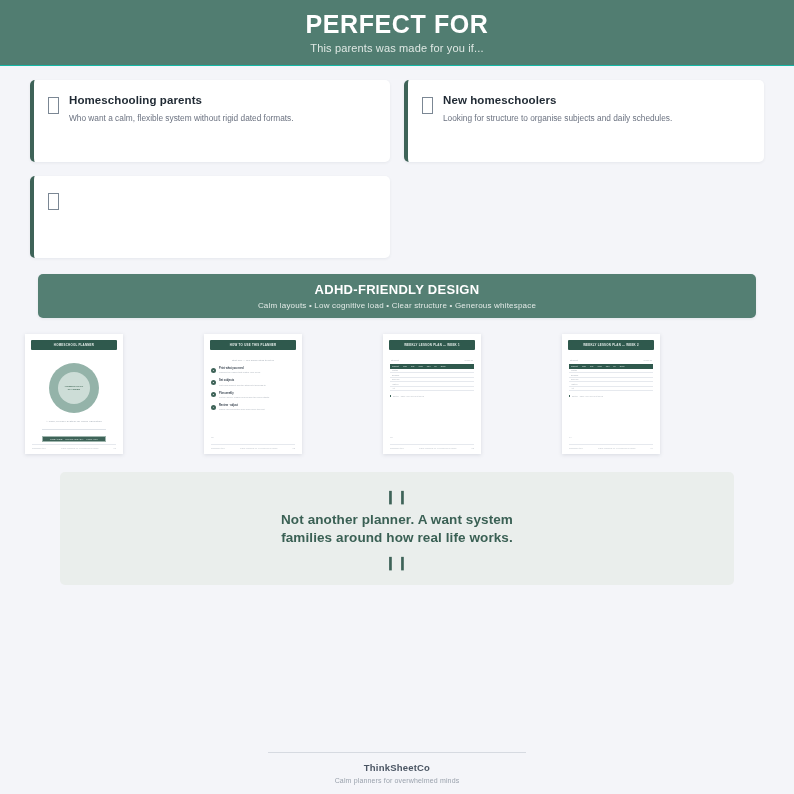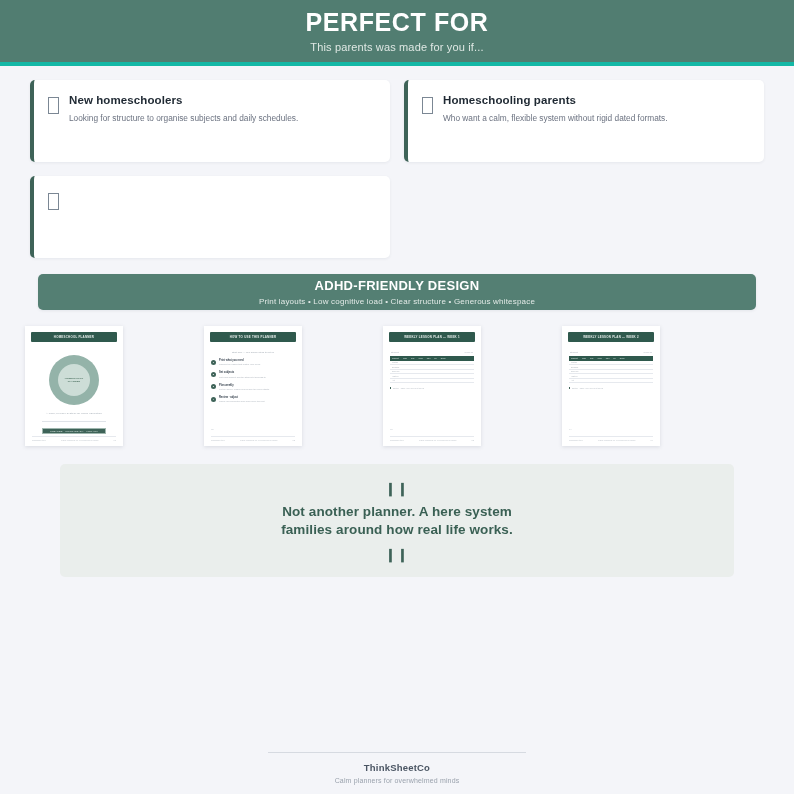--- a/index.html
+++ b/index.html
@@ -12,21 +12,21 @@
     overflow: hidden;
     position: relative;
   }
 
   
   .hero {
     width: 794px; height: 66px;
     background: #517d71;
     display: flex; flex-direction: column;
     align-items: center; justify-content: center;
-    border-bottom: 4px solid #14b8a6;
+    border-bottom: 1px solid #14b8a6;
   }
   .hero-title {
     color: #ffffff;
     font-size: 25px;
     font-weight: bold;
     letter-spacing: 0.6px;
     line-height: 1.05;
     margin: 0 0 5px 0;
   }
   .hero-sub {
@@ -76,21 +76,21 @@
     color: #6b7280;
     line-height: 1.35;
     margin: 0;
   }
 
   
   .banner {
     margin: 16px 38px 0 38px;
     background: #547f73;
     border-radius: 5px;
-    height: 36px;
+    height: 44px;
     display: flex; flex-direction: column;
     align-items: center; justify-content: center;
     box-shadow: 0 1px 3px rgba(40,50,70,0.08);
   }
   .banner-title {
     color: #ffffff;
     font-size: 13px;
     font-weight: bold;
     letter-spacing: 0.3px;
     margin-bottom: 4px;
@@ -292,43 +292,43 @@
 <div class="hero">
   <div class="hero-title">PERFECT FOR</div>
   <div class="hero-sub">This parents was made for you if...</div>
 </div>
 
 <div class="cards">
 
   <div class="card">
     <span class="card-icon"></span>
     <div class="card-body">
-      <div class="card-title">New homeschoolers</div>
-      <div class="card-desc">Looking for structure to organise subjects and daily schedules.</div>
+      <div class="card-title">Homeschooling parents</div>
+      <div class="card-desc">Who want a calm, flexible system without rigid dated formats.</div>
     </div>
   </div>
 
   <div class="card">
     <span class="card-icon"></span>
     <div class="card-body">
-      <div class="card-title">Homeschooling parents</div>
-      <div class="card-desc">Who want a calm, flexible system without rigid dated formats.</div>
+      <div class="card-title">New homeschoolers</div>
+      <div class="card-desc">Looking for structure to organise subjects and daily schedules.</div>
     </div>
   </div>
 
   <div class="card">
     <span class="card-icon"></span>
   </div>
 
 
 </div>
 
 <div class="banner">
   <div class="banner-title">ADHD-FRIENDLY DESIGN</div>
-  <div class="banner-sub">Print layouts • Low cognitive load • Clear structure • Generous whitespace</div>
+  <div class="banner-sub">Calm layouts • Low cognitive load • Clear structure • Generous whitespace</div>
 </div>
 
 <div class="thumbs">
 
   <div class="thumb">
     <div class="thumb-head">
       <span class="thumb-head-text">HOMESCHOOL PLANNER</span>
     </div>
     <div class="thumb-inner">
       <div class="cover-ring">
@@ -486,21 +486,21 @@
       <span>ThinkSheetCo</span>
       <span>Calm planners for overwhelmed minds</span>
       <span>04</span>
     </div>
   </div>
 
 </div>
 
 <div class="quote">
   <div class="quote-mark top">❙❙</div>
-  <div class="quote-text">Not another planner. A here system</div>
+  <div class="quote-text">Not another planner. A want system</div>
   <div class="quote-text">families around how real life works.</div>
   <div class="quote-mark bottom">❙❙</div>
 </div>
 
 <div class="footer">
   <div class="footer-rule"></div>
   <div class="footer-brand">ThinkSheetCo</div>
   <div class="footer-tag">Calm planners for overwhelmed minds</div>
 </div>
 

